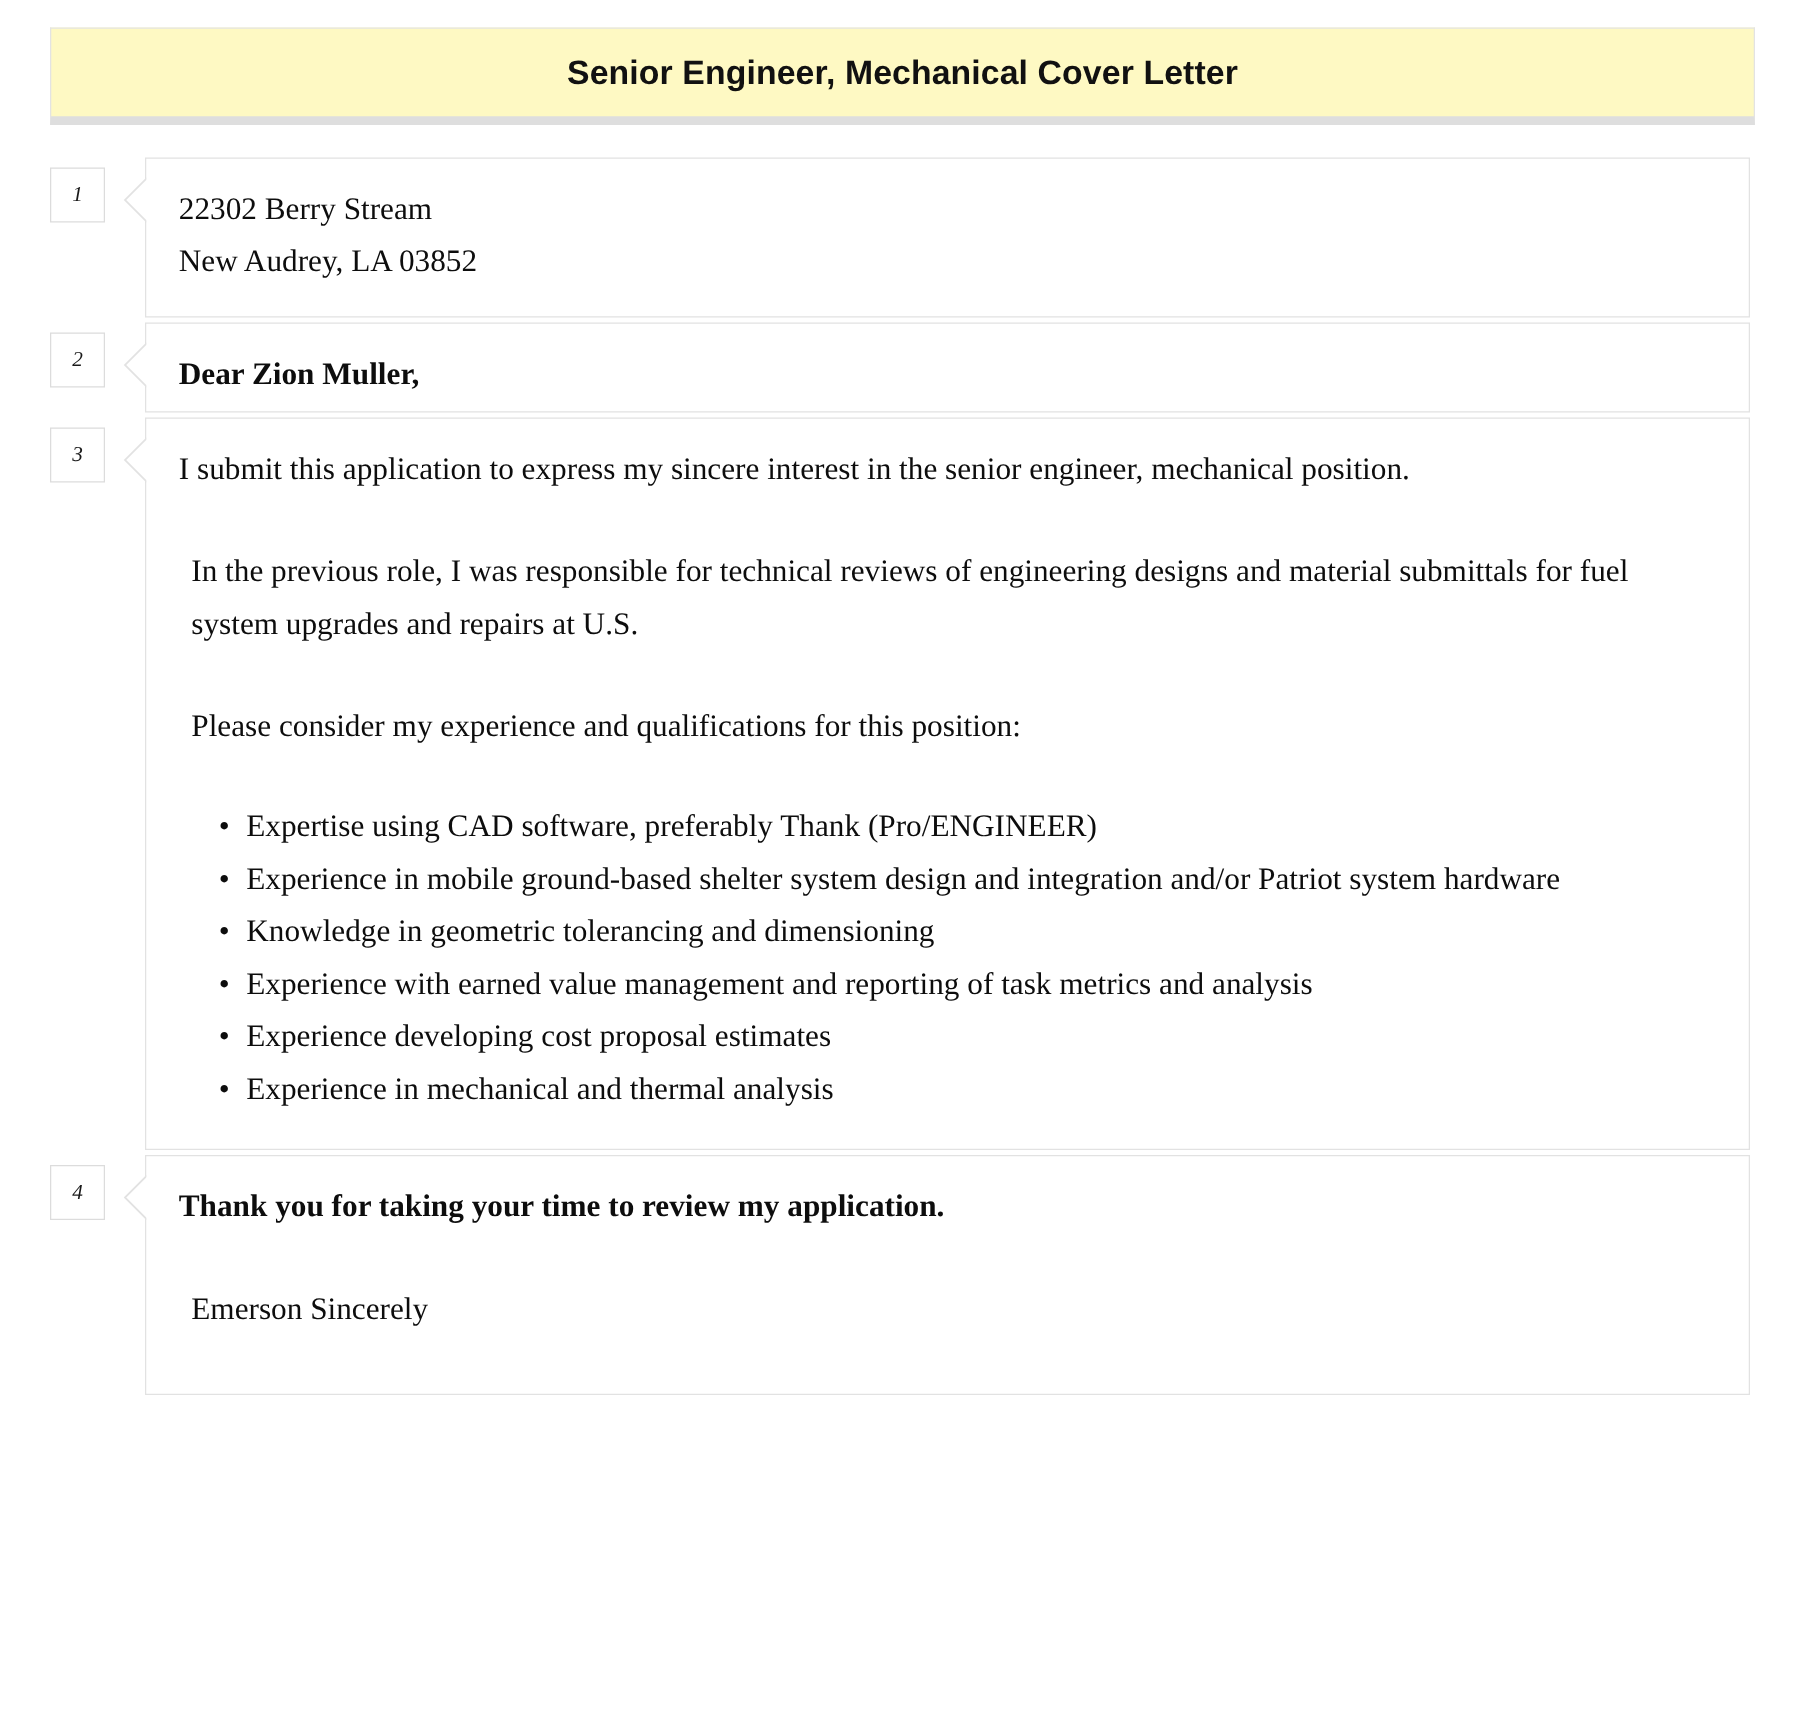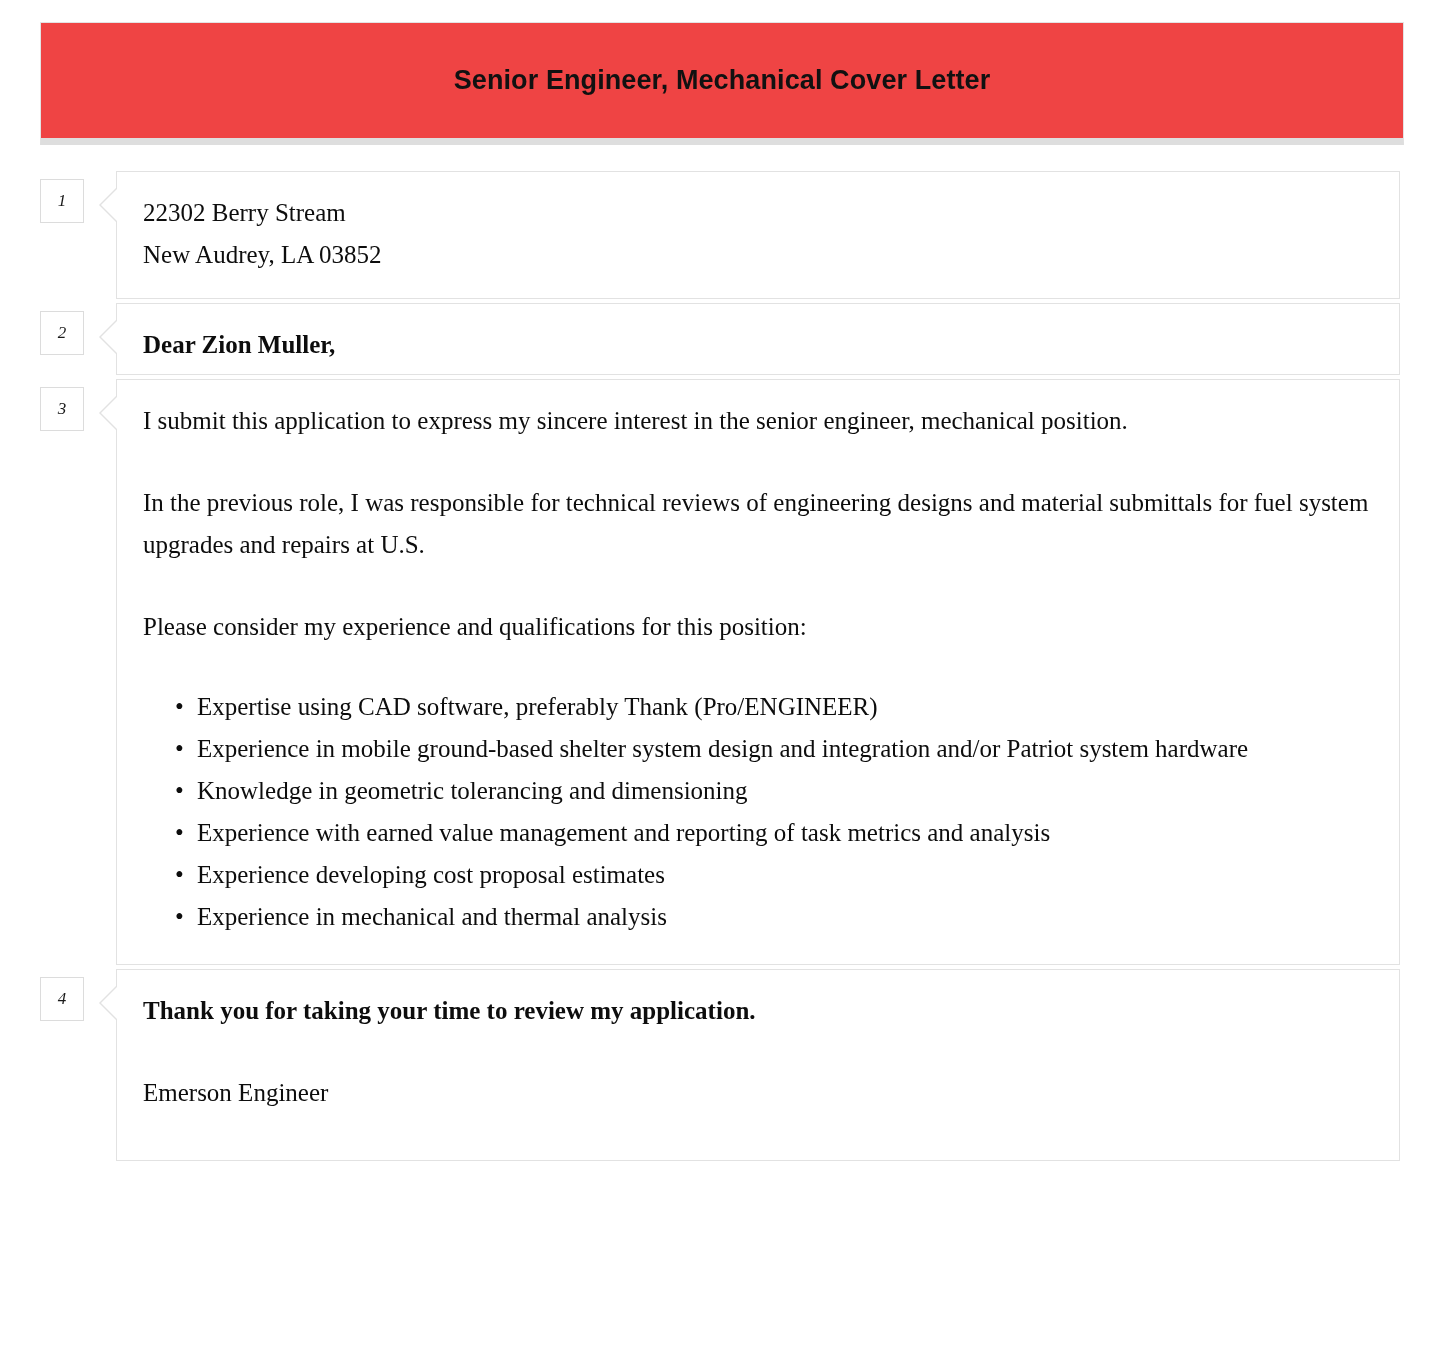--- a/index.html
+++ b/index.html
@@ -17,25 +17,25 @@
 
   .page {
     width: 1440px;
     position: relative;
     box-sizing: border-box;
   }
 
   
   .doc-header {
     margin: 22px 36px 0 40px;
-    background: #ef4444;
+    background: #fef9c3;
     border: 1px solid #e3e3e3;
     border-bottom: 7px solid #dedede;
     box-sizing: border-box;
-    height: 123px;
+    height: 78px;
     display: flex;
     align-items: center;
     justify-content: center;
   }
   .doc-title {
     font-family: "Liberation Sans", "DejaVu Sans", sans-serif;
     font-weight: bold;
     font-size: 27px;
     color: #111111;
     letter-spacing: 0.1px;
@@ -108,20 +108,21 @@
   }
 
   .card p {
     margin: 0;
     font-size: 25px;
     line-height: 42px;
     color: #0d0d0d;
   }
   .card p.spaced {
     margin-top: 40px;
+    margin-left: 10px;
   }
   .card p.bold {
     font-weight: bold;
   }
 
   .addr-line { display: block; }
 
   ul.qual-list {
     margin: 38px 0 0 0;
     padding: 0 0 0 54px;
@@ -192,18 +193,18 @@
           <li>Experience developing cost proposal estimates</li>
           <li>Experience in mechanical and thermal analysis</li>
         </ul>
       </div>
     </div>
 
     <div class="section section-closing">
       <div class="badge">4</div>
       <div class="card">
         <p class="bold">Thank you for taking your time to review my application.</p>
-        <p class="spaced">Emerson Engineer</p>
+        <p class="spaced">Emerson Sincerely</p>
       </div>
     </div>
 
   </div>
 </div>
 
 </body></html>

